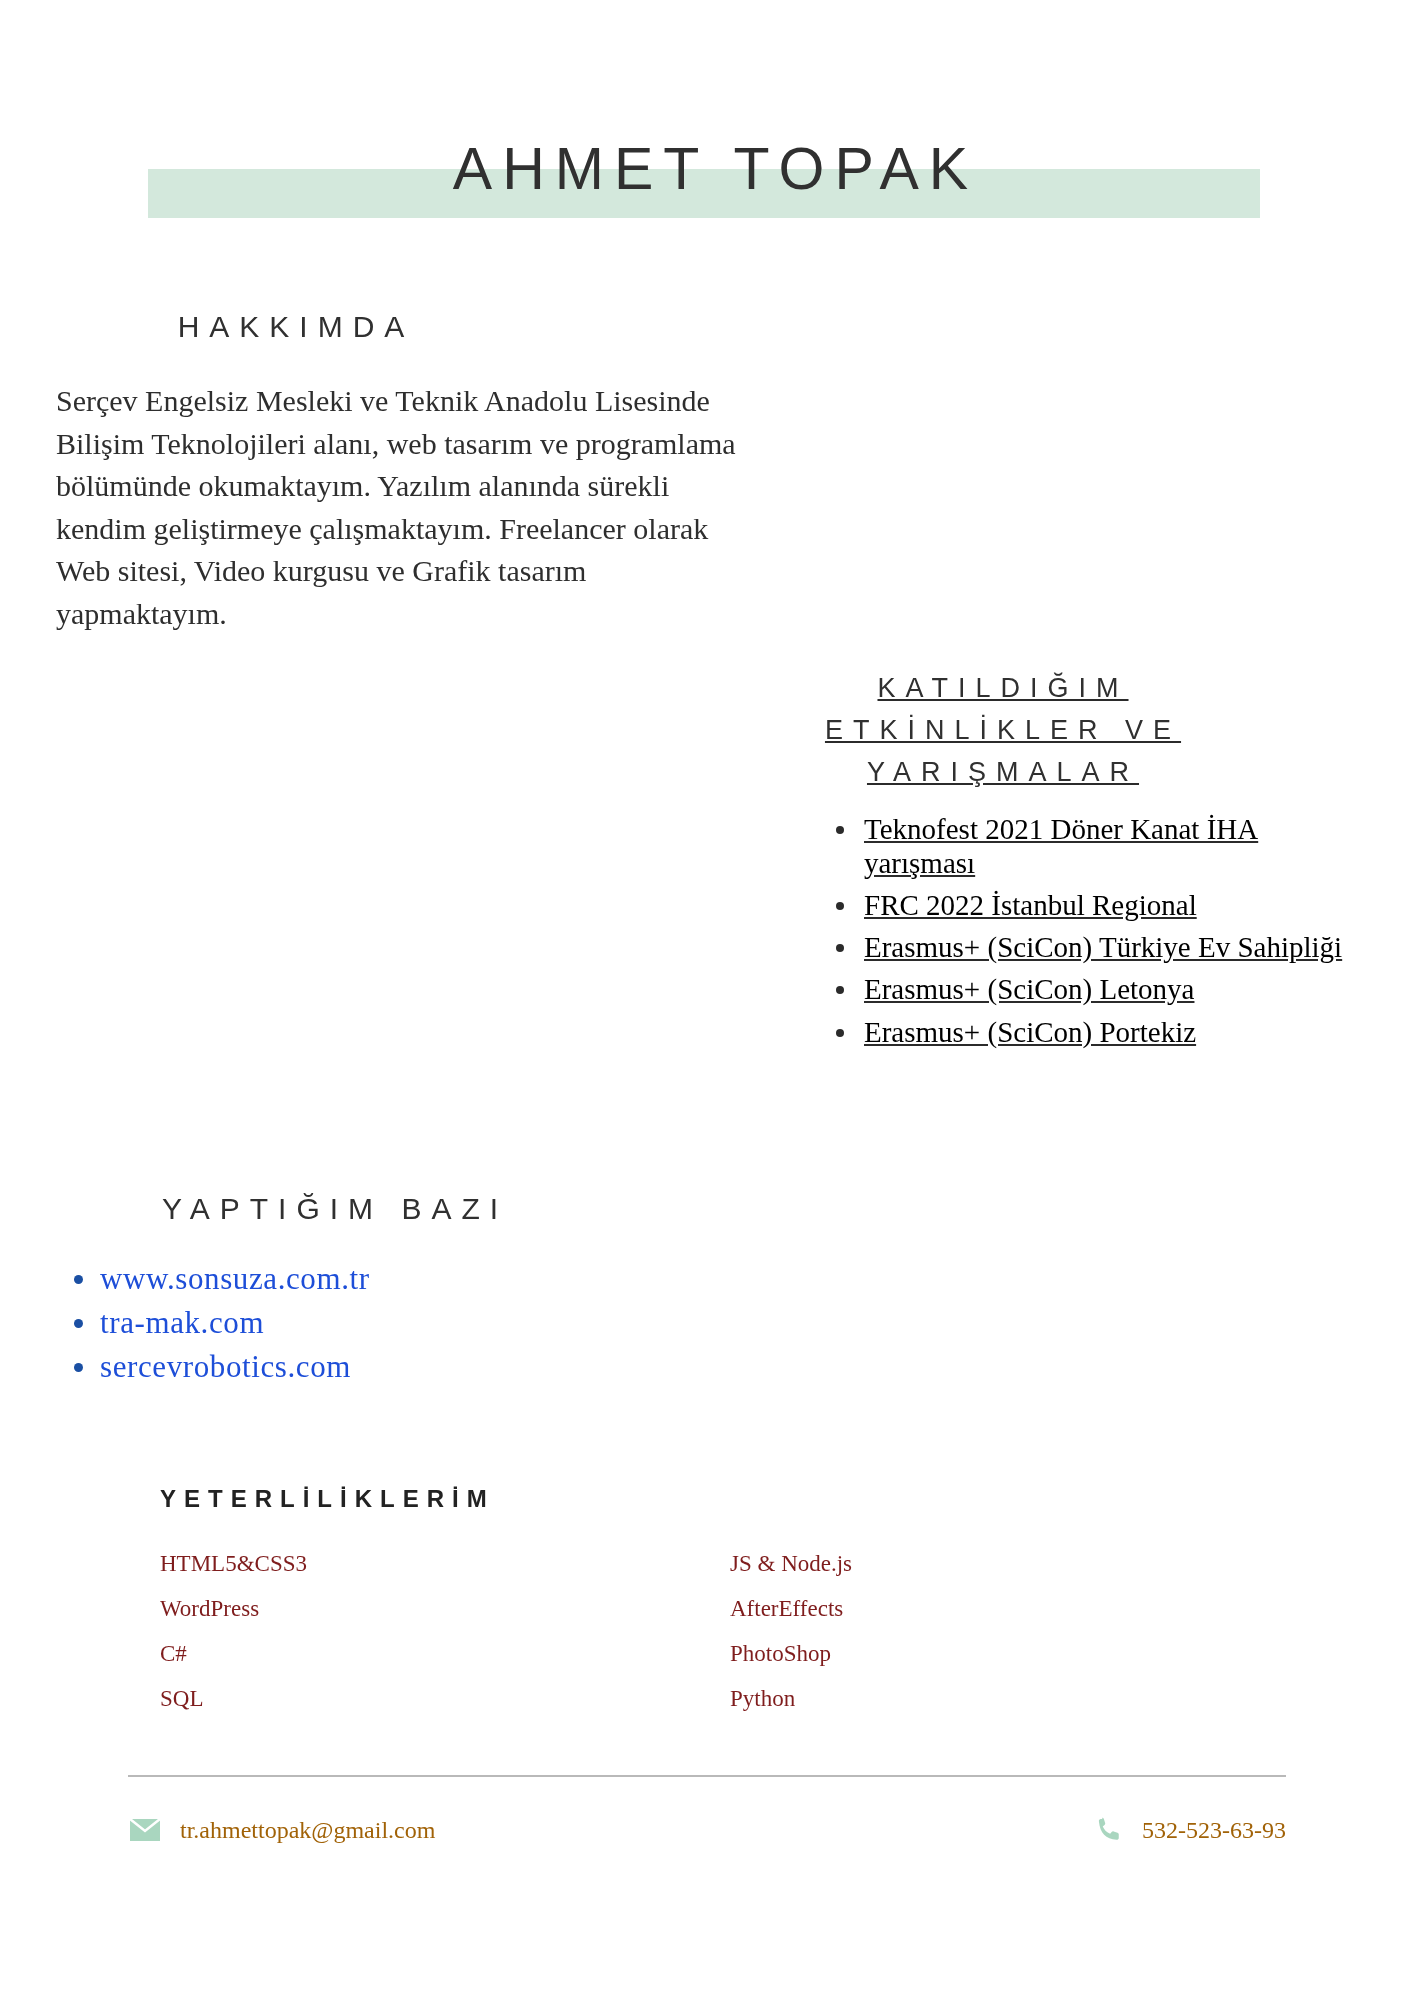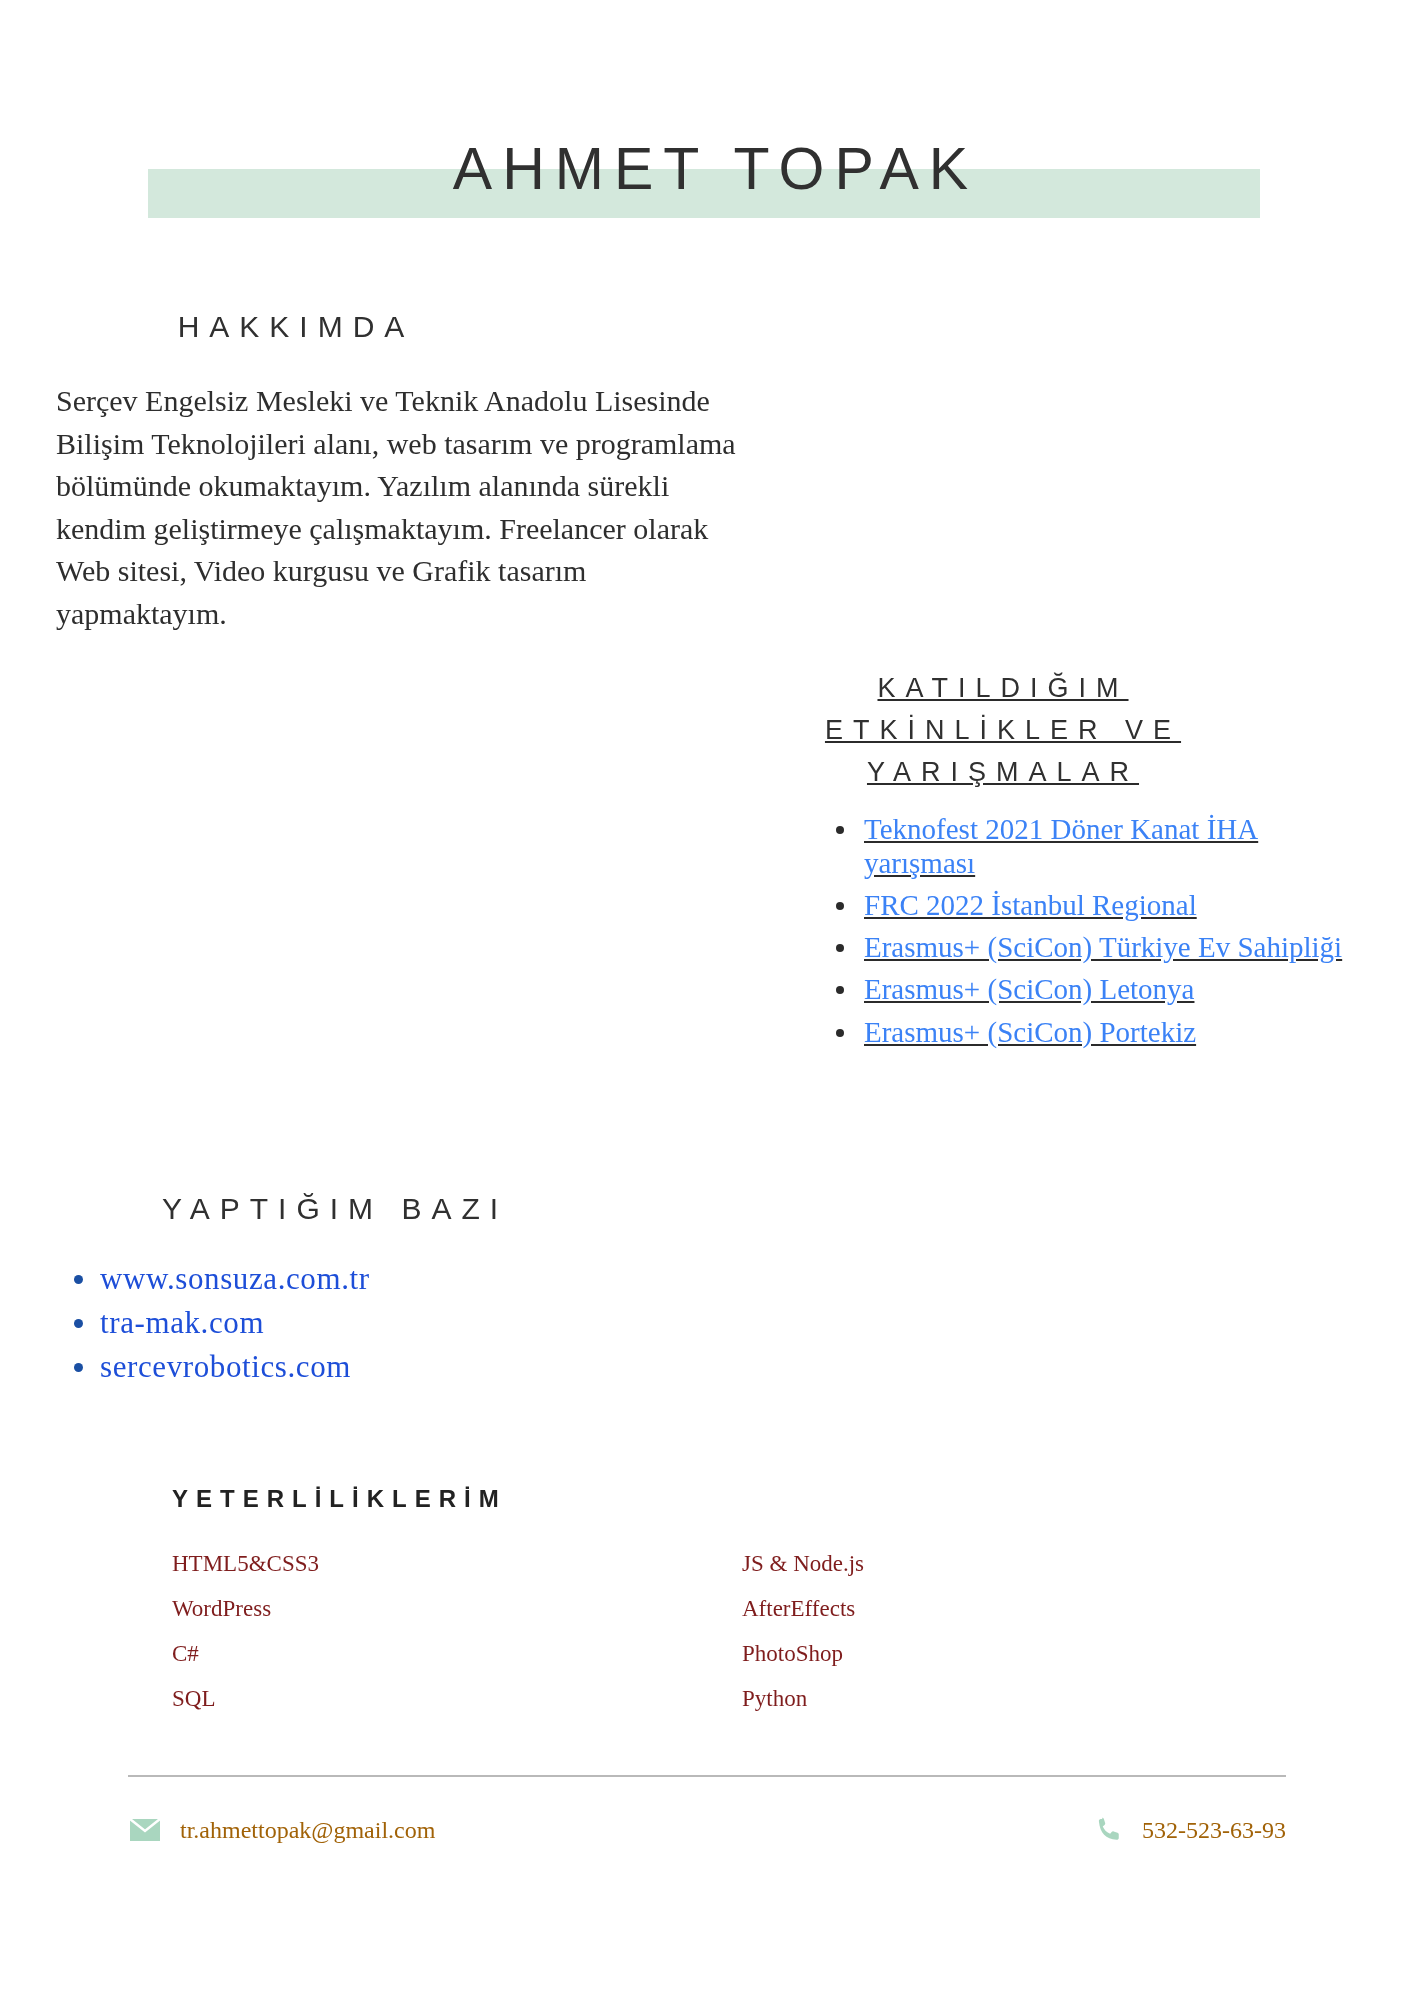--- a/index.html
+++ b/index.html
@@ -95,21 +95,21 @@
   .events-list {
     margin: 0;
     padding-left: 186px;
     list-style: none;
   }
   .events-list li {
     position: relative;
     font-size: 29px;
     line-height: 1.18;
     margin-bottom: 8px;
-    color: #3b82f6;
+    color: #000000;
   }
   .events-list li::before {
     content: "";
     position: absolute;
     left: -28px;
     top: 14px;
     width: 8px; height: 8px;
     border-radius: 50%;
     background: #2b2b2b;
   }
@@ -147,21 +147,21 @@
     left: -26px;
     top: 18px;
     width: 9px; height: 9px;
     border-radius: 50%;
     background: #1a4fa3;
   }
 
   
   .skills {
     position: absolute;
-    left: 172px;
+    left: 160px;
     top: 1485px;
     width: 1120px;
   }
   .skills-head {
     font-family: "Liberation Sans", "DejaVu Sans", sans-serif;
     font-size: 24px;
     font-weight: 700;
     letter-spacing: 8px;
     color: #222;
     margin: 0 0 38px 0;

